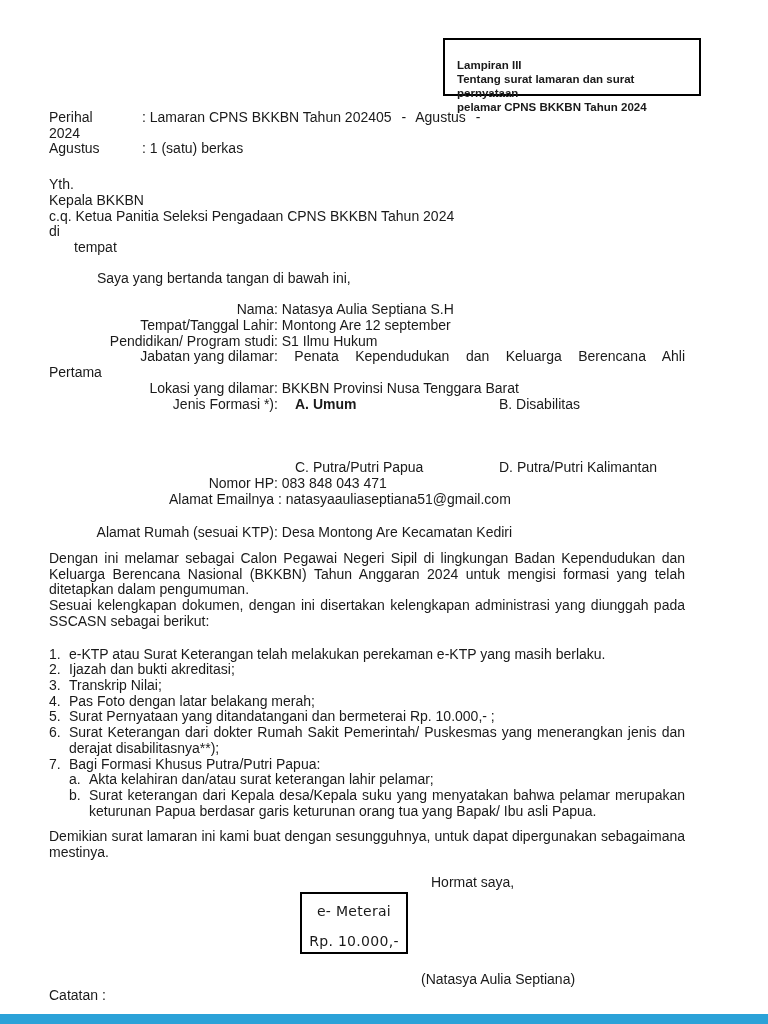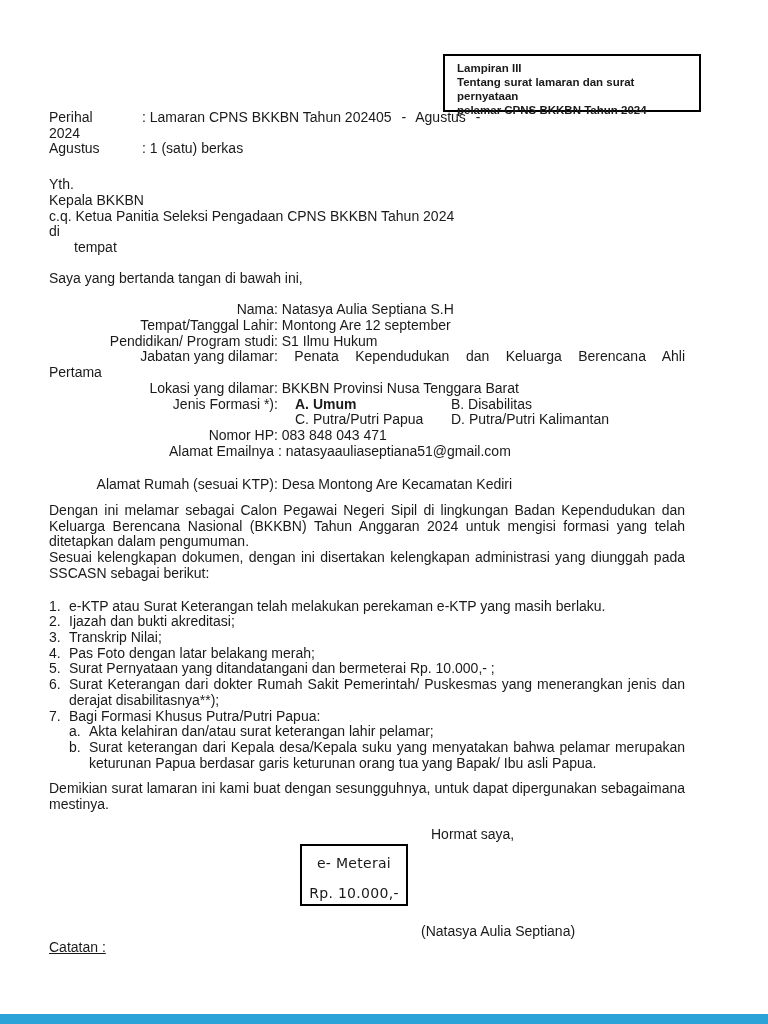--- a/index.html
+++ b/index.html
@@ -14,47 +14,47 @@
     font-size: 14px;
     line-height: 15.7px;
     color: #1a1a1a;
   }
   .content { padding: 0 83px 0 49px; }
   .pre { white-space: pre-wrap; }
 
   
   .stamp-box {
     position: absolute;
-    left: 443px; top: 54px;
+    left: 443px; top: 38px;
     width: 258px; height: 58px;
     border: 2px solid #000;
-    padding: 5px 4px 0 12px;
+    padding: 18px 4px 0 12px;
     font-weight: bold;
     font-size: 11.5px;
     line-height: 14px;
   }
 
   
   .subject { margin-top: 110px; }
   .row { display: flex; }
   .lbl-sm { flex: 0 0 93px; }
   .lbl { flex: 0 0 225px; text-align: right; }
   .val { flex: 1; }
   .spread { display: flex; }
   .date { word-spacing: 6px; }
 
   .recipient { margin-top: 20px; }
   .indent25 { padding-left: 25px; }
 
-  .intro { margin-top: 15px; }
+  .intro { margin-top: 15px; margin-left: 48px; }
   .identity { margin-top: 16px; }
   .just-line { text-align: justify; text-align-last: justify; }
   .formasi-val { display: flex; }
   .formasi-colon { flex: 0 0 21px; }
-  .formasi-grid { display: grid; grid-template-columns: 156px auto; flex: 1; }
+  .formasi-grid { display: grid; grid-template-columns: 156px auto; flex: 1; gap: 48px; }
   .bold { font-weight: bold; }
   .mt-line { margin-top: 18px; }
 
   .paras { margin-top: 10px; }
   .para { text-align: justify; }
 
   .list { margin-top: 17px; }
   .list-row { display: flex; }
   .marker { flex: 0 0 20px; }
   .li-text { flex: 1; text-align: justify; }
@@ -71,21 +71,21 @@
     border: 2px solid #000;
     text-align: center;
     font-family: "DejaVu Sans", sans-serif;
     font-size: 14px;
     line-height: 16px;
     letter-spacing: 0.3px;
   }
   .stamp-meterai .l1 { margin-top: 9px; }
   .stamp-meterai .l2 { margin-top: 14px; }
   .sig-name { margin-left: 372px; margin-top: 18px; }
-  .footer-note { margin-top: 0px; text-decoration: underline; }
+  .footer-note { margin-top: 0px; }
 
   .bottom-bar {
     position: absolute;
     left: 0; bottom: 0;
     width: 768px; height: 10px;
   }
 </style>
 </head>
 <body>
 

